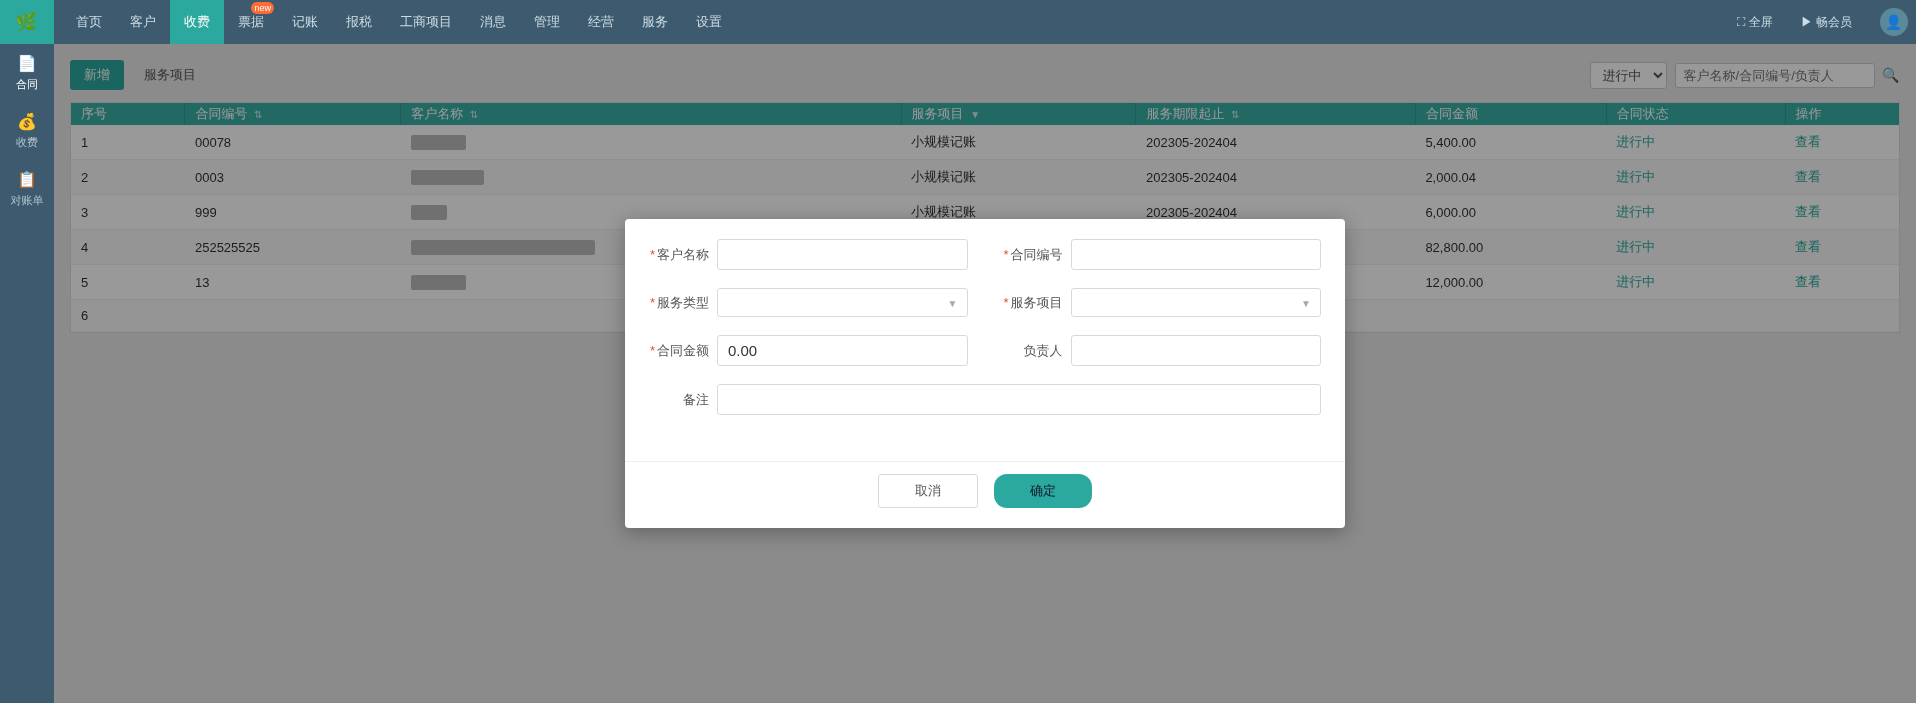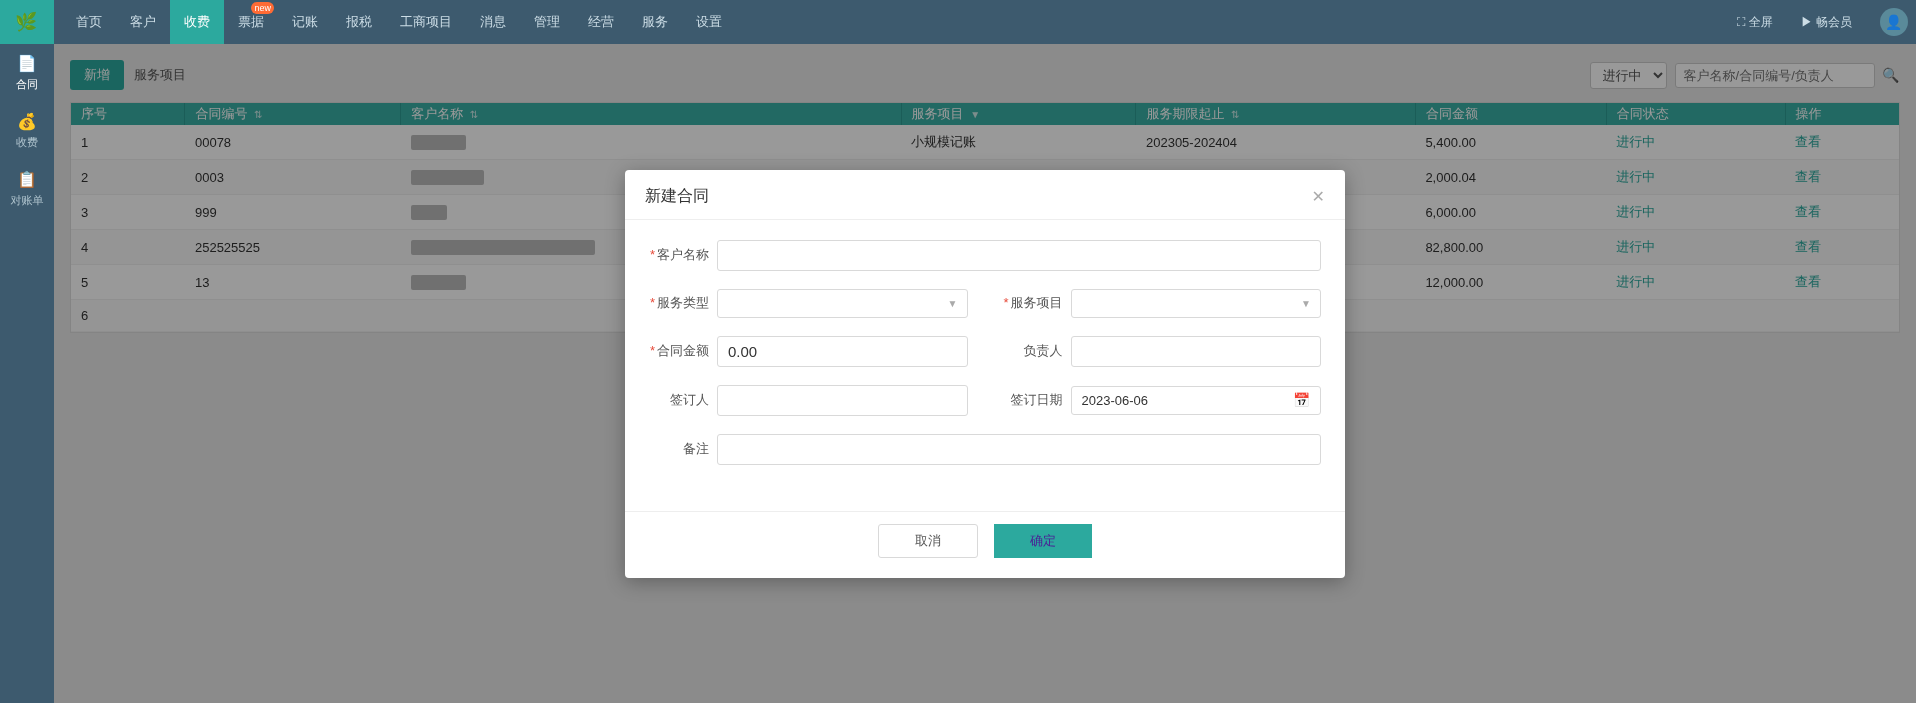--- a/index.html
+++ b/index.html
@@ -115,21 +115,21 @@
     .page-content {
       flex: 1;
       padding: 16px;
       overflow: auto;
     }
 
     
     .toolbar {
       display: flex;
       align-items: center;
-      gap: 10px;
+      gap: 20px;
       margin-bottom: 12px;
     }
     .btn-new {
       background: #2ca99e;
       color: white;
       border: none;
       padding: 6px 14px;
       border-radius: 3px;
       cursor: pointer;
       font-size: 13px;
@@ -334,24 +334,24 @@
       background: white;
       color: #555;
       border: 1px solid #d9d9d9;
       padding: 7px 36px;
       border-radius: 3px;
       cursor: pointer;
       font-size: 13px;
     }
     .btn-confirm {
       background: #2ca99e;
-      color: #4c1d95;
+      color: #0f172a;
       border: none;
       padding: 7px 36px;
-      border-radius: 0;
+      border-radius: 13px;
       cursor: pointer;
       font-size: 13px;
       text-align: center;
     }
     .blurred-text {
       display: inline-block;
       background: #ccc;
       border-radius: 2px;
       color: transparent;
       user-select: none;
@@ -517,29 +517,29 @@
                 <td></td>
                 <td></td>
               </tr>
             </tbody>
         </table>
       </div>
     </div>
 
     <div class="overlay">
       <div class="modal">
-        <div class="modal-header">
-          <span>新建合同</span>
-          <button class="modal-close">✕</button>
-        </div>
         <div class="modal-body">
 
           <div class="form-row">
             <div class="form-field">
               <span class="form-label"><span class="required-star">*</span><span>客户名称</span></span>
+              <input class="form-input" type="text" style="">
+            </div>
+            <div class="form-field">
+              <span class="form-label"><span class="required-star">*</span><span>合同编号</span></span>
               <input class="form-input" type="text" style="">
             </div>
           </div>
 
           <div class="form-row">
             <div class="form-field">
               <span class="form-label"><span class="required-star">*</span><span>服务类型</span></span>
               <div class="form-select-wrapper">
                 <select><option value=""></option></select>
               </div>
@@ -556,33 +556,20 @@
             <div class="form-field">
               <span class="form-label"><span class="required-star">*</span><span>合同金额</span></span>
               <input class="form-input" type="text" value="0.00" style="">
             </div>
             <div class="form-field">
               <span class="form-label"><span>负责人</span></span>
               <input class="form-input" type="text" style="">
             </div>
           </div>
 
-          <div class="form-row">
-            <div class="form-field">
-              <span class="form-label"><span>签订人</span></span>
-              <input class="form-input" type="text" style="">
-            </div>
-            <div class="form-field">
-              <span class="form-label"><span>签订日期</span></span>
-              <div class="date-input-wrapper">
-                <input class="form-input" type="text" value="2023-06-06" style="">
-                <span class="date-icon">📅</span>
-              </div>
-            </div>
-          </div>
 
           <div class="form-row">
             <div class="form-field" style="flex:1">
               <span class="form-label"><span>备注</span></span>
               <input class="form-input" type="text" style="flex: 1 1 0%;">
             </div>
           </div>
         </div>
         <div class="modal-footer">
           <button class="btn-cancel">取消</button>

